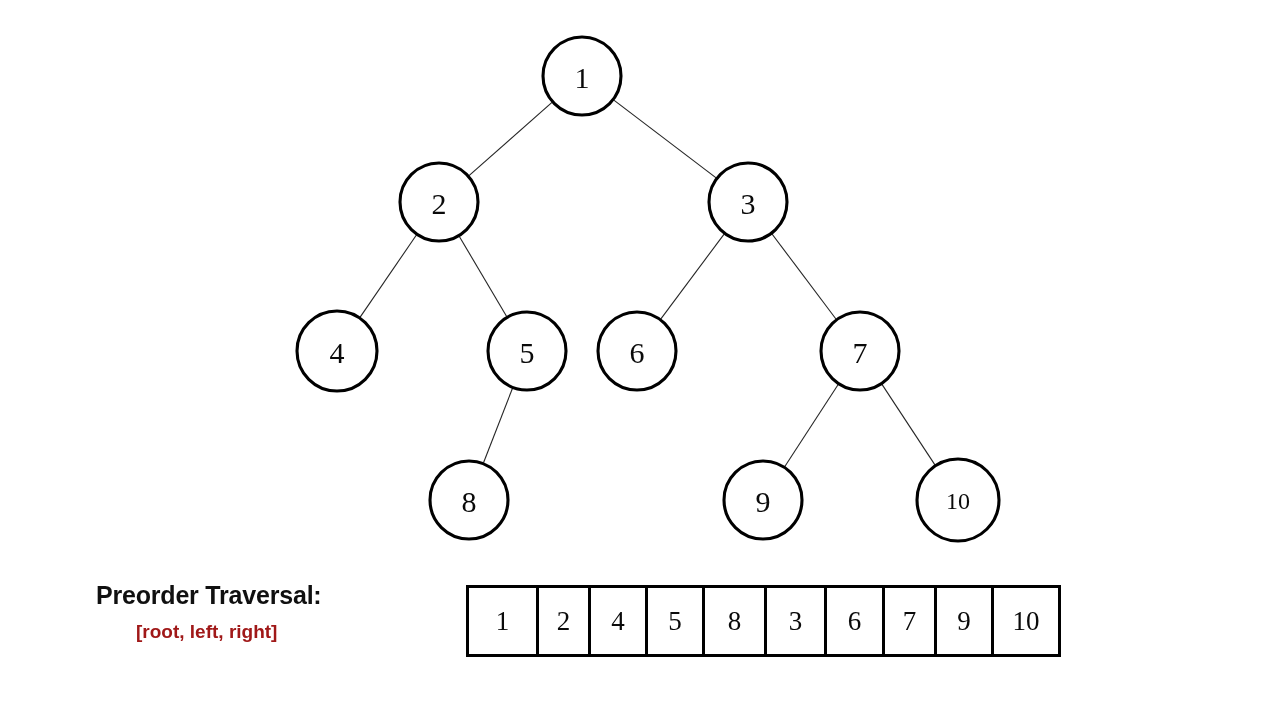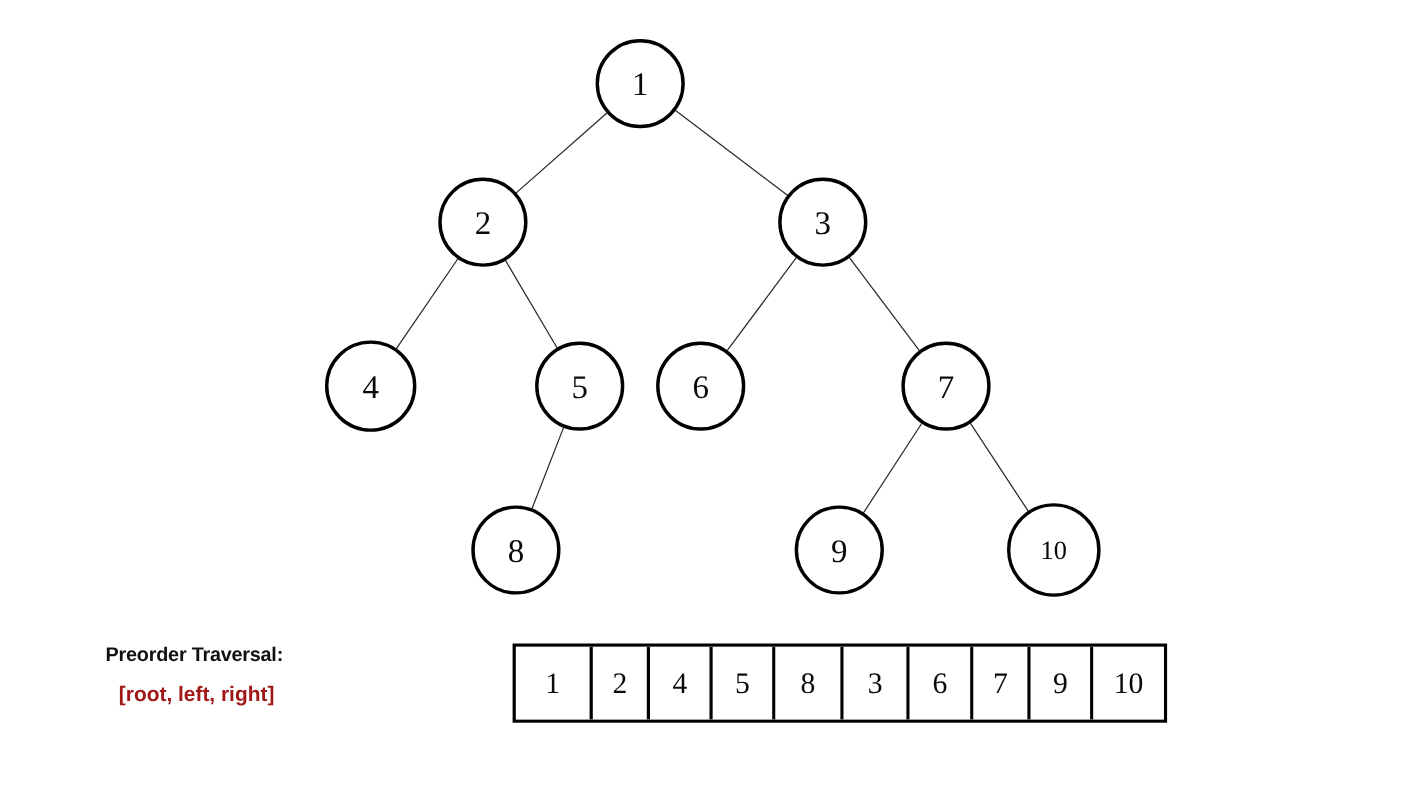--- a/index.html
+++ b/index.html
@@ -52,34 +52,34 @@
 
   
   #caption-block {
     position: absolute;
     left: 96px;
     top: 581px;
     width: 330px;
   }
   #caption-title {
     font-family: "Liberation Sans", sans-serif;
-    font-size: 18px;
+    font-size: 25px;
     font-weight: bold;
     color: #101010;
     letter-spacing: -0.2px;
     line-height: 28px;
     white-space: nowrap;
   }
   #caption-sub {
     font-family: "Liberation Sans", sans-serif;
     font-size: 19px;
     font-weight: bold;
     line-height: 24px;
     margin-top: 11px;
-    margin-left: 12px;
+    margin-left: 40px;
     white-space: nowrap;
   }
 
   
   #array-box {
     position: absolute;
     left: 466px;
     top: 585px;
     height: 72px;
     display: flex;

